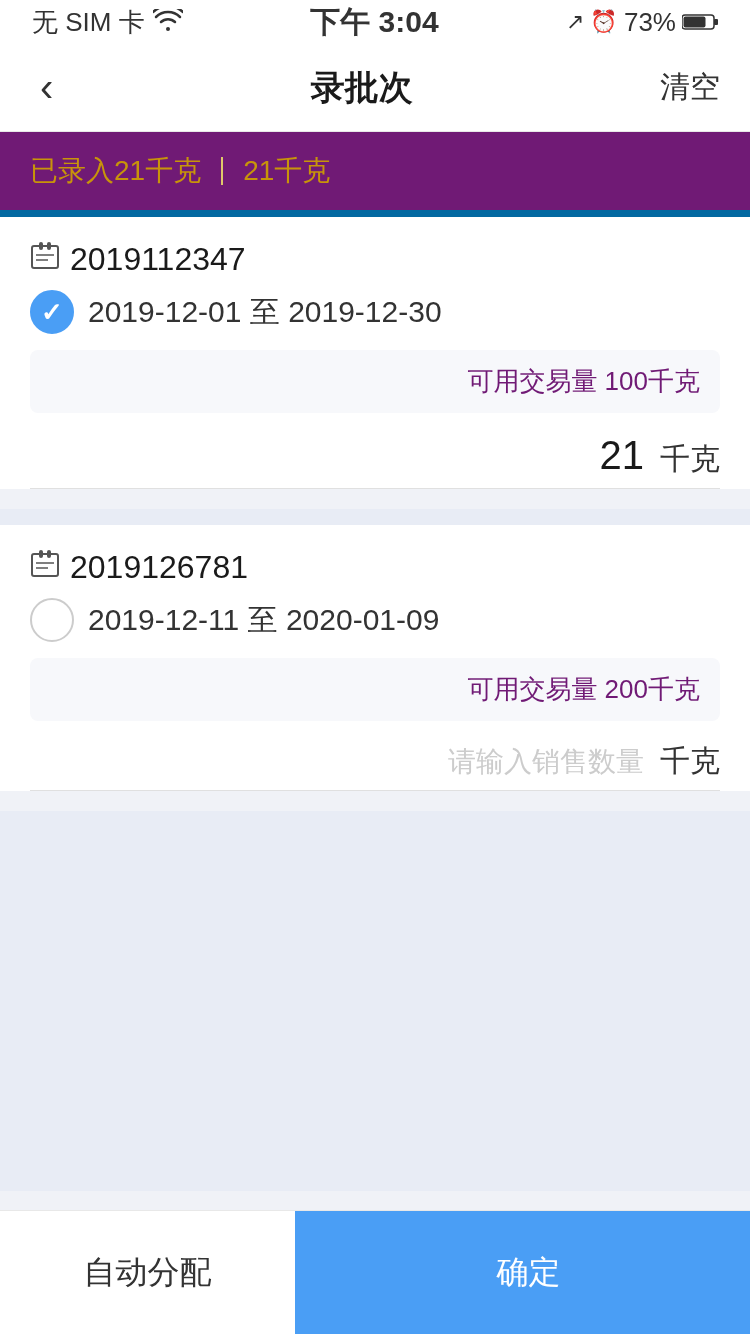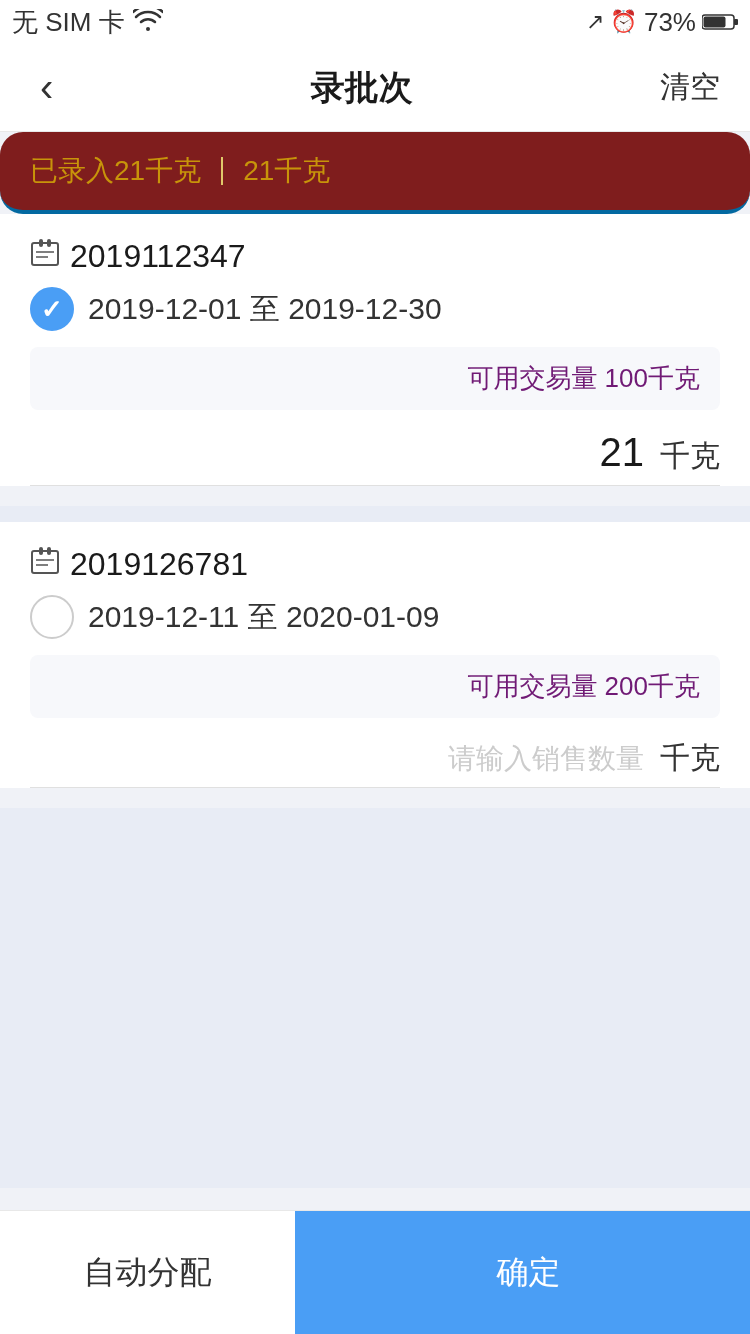--- a/index.html
+++ b/index.html
@@ -11,21 +11,21 @@
       background: #f0f2f7;
       font-size: 28px;
       color: #333;
     }
     
     .status-bar {
       display: flex;
       justify-content: space-between;
       align-items: center;
       height: 44px;
-      padding: 0 12px;
+      padding: 0 32px;
       background: #fff;
       font-size: 26px;
       font-weight: 500;
     }
     .status-left { display: flex; align-items: center; gap: 8px; }
     .status-center { font-size: 30px; font-weight: 600; }
     .status-right { display: flex; align-items: center; gap: 6px; font-size: 26px; }
     
     .nav-bar {
       display: flex;
@@ -47,27 +47,26 @@
       font-weight: 600;
       color: #1a1a1a;
     }
     .nav-clear {
       font-size: 30px;
       color: #333;
       cursor: pointer;
     }
     
     .info-bar {
-      background: #7f1d1d;
+      background: #701a75;
       padding: 20px 30px;
       display: flex;
       align-items: center;
       gap: 20px;
-      border-bottom: 4px solid #0369a1;
-      border-radius: 23px;
+      border-bottom: 7px solid #0369a1;
     }
     .info-label {
       color: #c8940a;
       font-size: 28px;
     }
     .info-divider {
       width: 2px;
       height: 28px;
       background: #e0c86a;
     }
@@ -224,20 +223,21 @@
     <span>无 SIM 卡</span>
     <span>
       <svg width="30" height="22" viewBox="0 0 30 22" fill="none">
         <path d="M15 18a2 2 0 1 1 0 4 2 2 0 0 1 0-4z" fill="#333"></path>
         <path d="M8 13a10 10 0 0 1 14 0" stroke="#333" stroke-width="2.5" fill="none" stroke-linecap="round"></path>
         <path d="M3 8a17 17 0 0 1 24 0" stroke="#333" stroke-width="2.5" fill="none" stroke-linecap="round"></path>
         <path d="M0 3a22 22 0 0 1 30 0" stroke="#333" stroke-width="2.5" fill="none" stroke-linecap="round"></path>
       </svg>
     </span>
   </div>
+  <div class="status-center">下午 3:04</div>
   <div class="status-right">
     <span style="font-size:22px;">↗</span>
     <span style="font-size:22px;">⏰</span>
     <span>73%</span>
     <span>
       <svg width="36" height="18" viewBox="0 0 36 18">
         <rect x="0" y="2" width="32" height="14" rx="3" ry="3" fill="none" stroke="#333" stroke-width="1.5"></rect>
         <rect x="32" y="6" width="4" height="6" rx="1" fill="#333"></rect>
         <rect x="1.5" y="3.5" width="22" height="11" rx="2" fill="#333"></rect>
       </svg>

